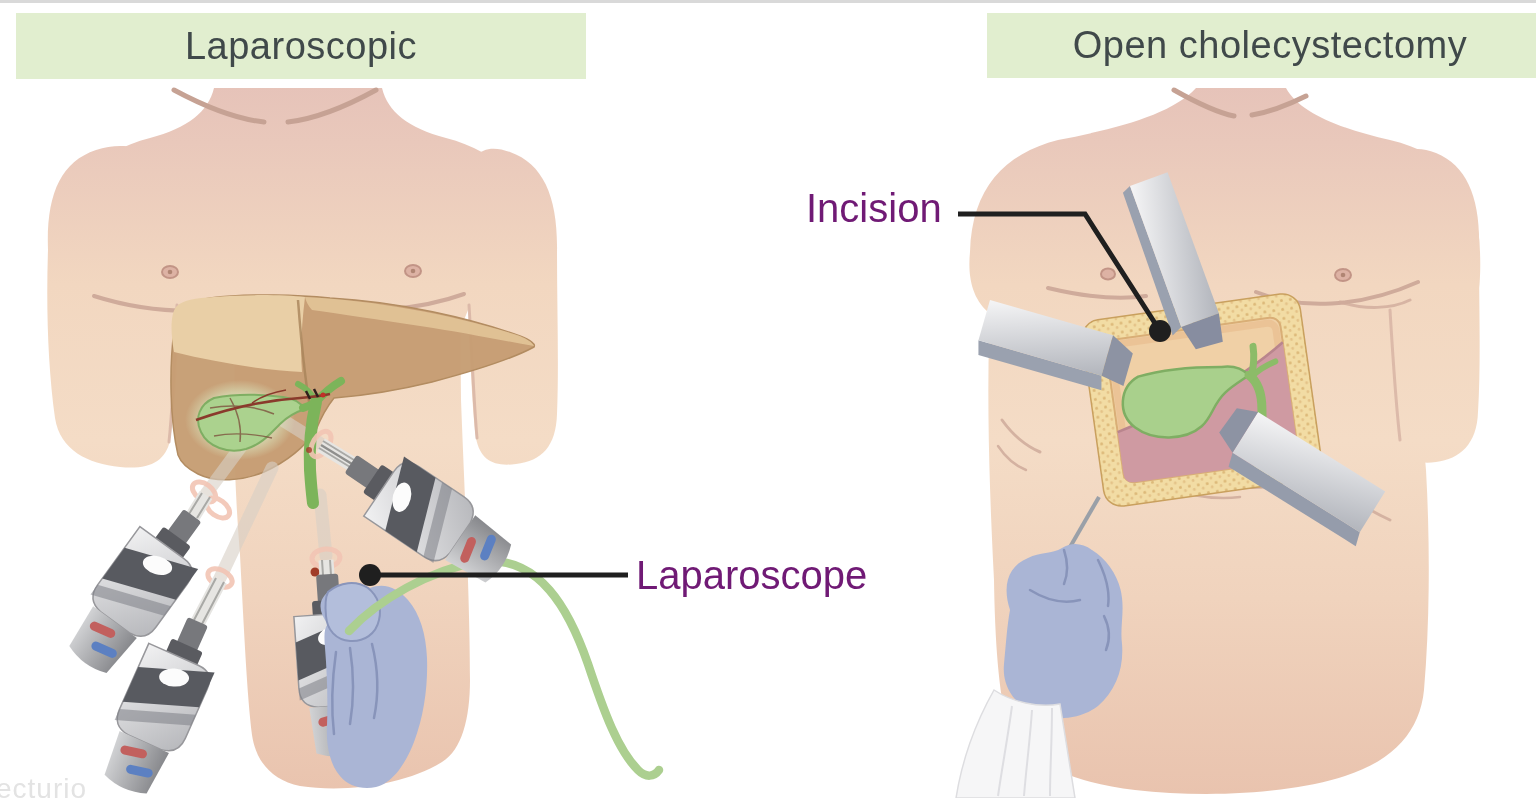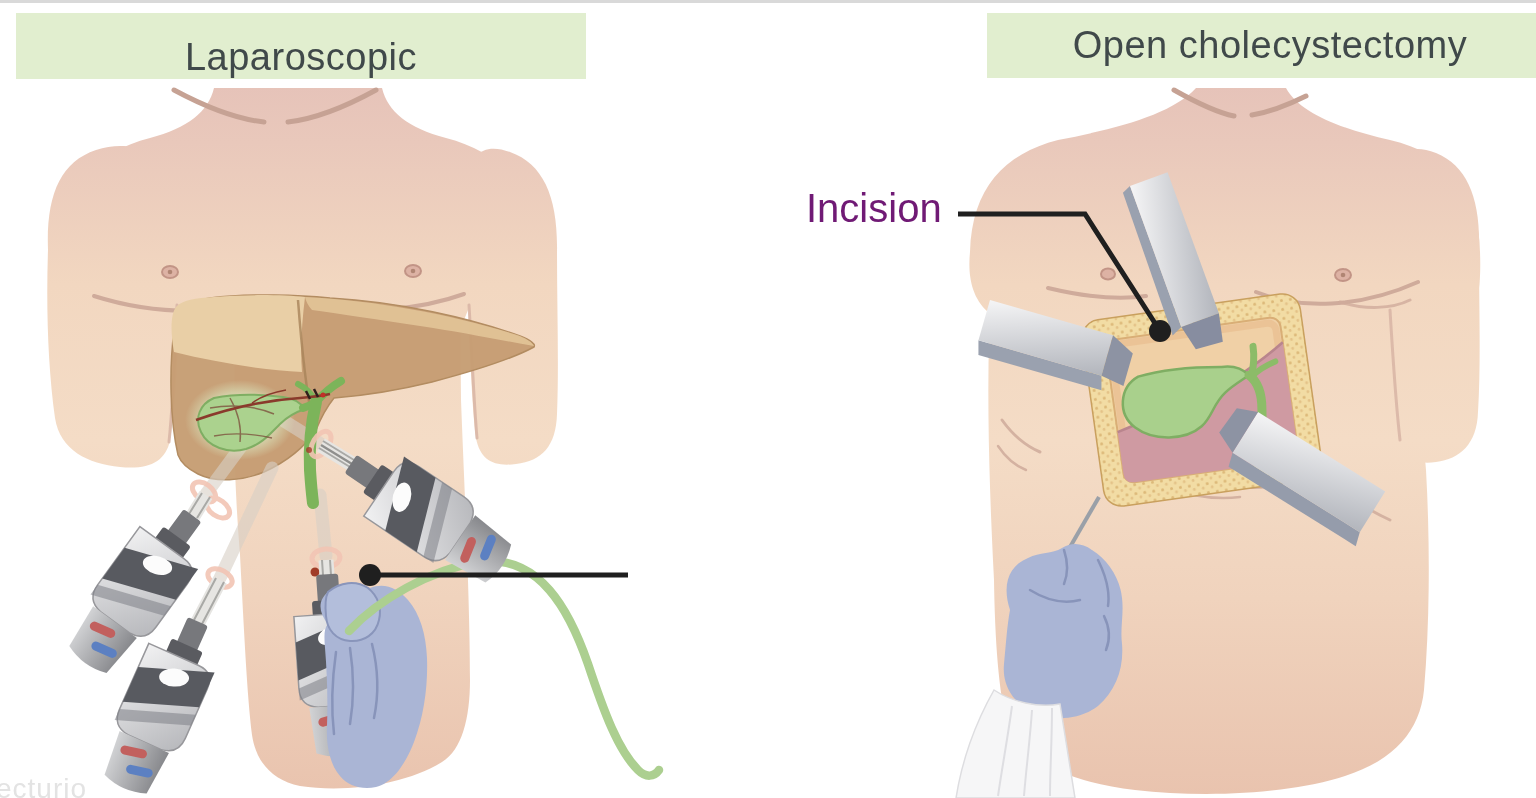--- a/index.html
+++ b/index.html
@@ -1,21 +1,21 @@
 <!DOCTYPE html>
 <html><head>
 <meta charset="utf-8">
 <style>
   html,body{margin:0;padding:0;background:#ffffff;}
   .stage{position:relative;width:1536px;height:798px;background:#ffffff;overflow:hidden;
          font-family:"Liberation Sans", sans-serif;}
   .top-border{position:absolute;left:0;top:0;width:1536px;height:3px;background:#cccccc;opacity:.75;}
   .banner{position:absolute;top:13px;height:66px;background:#e1eecf;display:flex;
           align-items:center;justify-content:center;font-size:38px;color:#40494a;letter-spacing:.5px;}
-  .banner-left{left:16px;width:570px;align-items:flex-end;}
+  .banner-left{left:16px;width:570px;}
   .banner-right{left:942px;width:566px;height:65px;margin-left:45px;}
   .callout{position:absolute;font-size:40px;line-height:48px;color:#701a75;white-space:nowrap;}
   .callout-lap{left:636px;top:551px;}
   .callout-inc{left:806px;top:184px;}
   .watermark{position:absolute;left:-4px;top:773px;font-size:28px;color:#e3e3e3;letter-spacing:1px;}
   svg{position:absolute;left:0;top:0;}
 </style>
 </head>
 <body>
 
@@ -290,16 +290,17 @@
     </g>
   </svg>
 
   <div class="banner banner-left">
     <span>Laparoscopic</span>
   </div>
   <div class="banner banner-right">
     <span>Open cholecystectomy</span>
   </div>
 
+  <div class="callout callout-lap">Laparoscope</div>
   <div class="callout callout-inc">Incision</div>
 
   <div class="watermark">ecturio</div>
 </div>
 
 </body></html>

